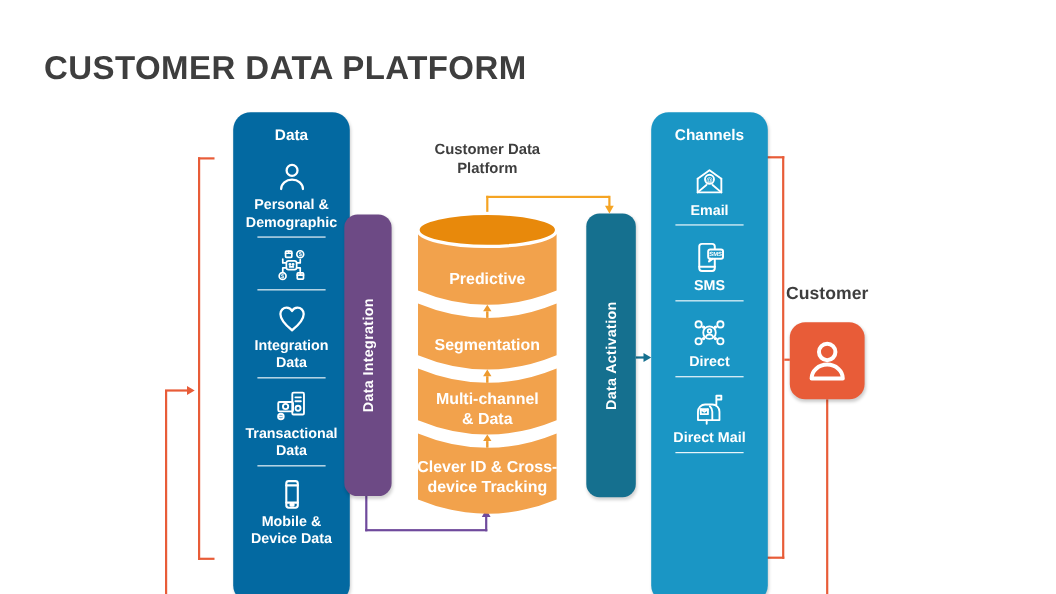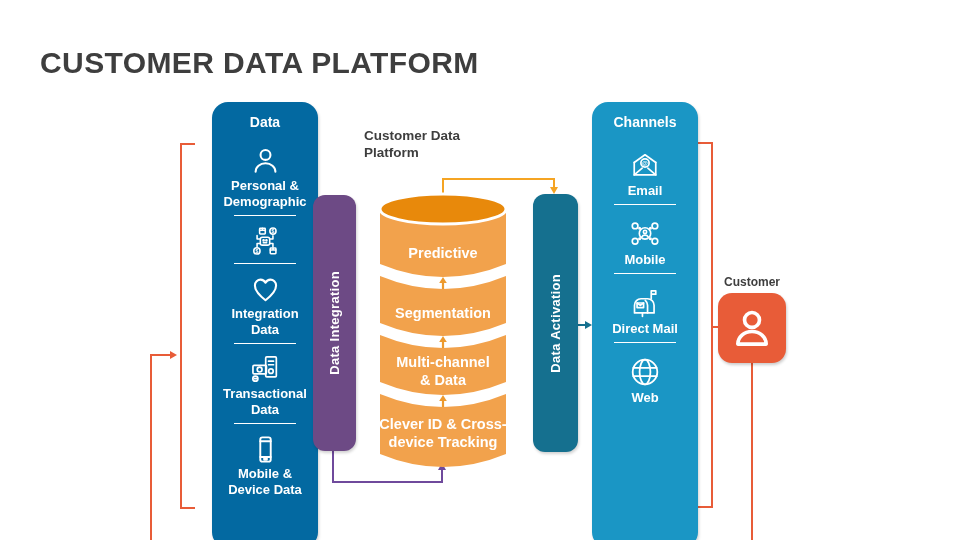--- a/index.html
+++ b/index.html
@@ -23,32 +23,32 @@
 
   
   .vbar{position:absolute;border-radius:12px;display:flex;align-items:center;justify-content:center;
         box-shadow:1px 2px 3px rgba(0,0,0,.18);}
   .vbar span{writing-mode:vertical-rl;transform:rotate(180deg);color:#fff;font-weight:700;
              font-size:13px;letter-spacing:.3px;}
   #integration{left:313px;top:163px;width:43px;height:256px;background:#6D4A85;}
   #activation{left:533px;top:162px;width:45px;height:258px;background:#15708F;}
 
   
-  .cdp-title{position:absolute;left:364px;top:95px;width:130px;text-align:left;font-weight:700;
+  .cdp-title{position:absolute;left:378px;top:95px;width:130px;text-align:center;font-weight:700;
              font-size:13.5px;color:#3e3e3e;line-height:17px;}
   #cylinder{position:absolute;left:378px;top:160px;}
   #cylinder .seg{fill:#F2A24C;}
   #cylinder .ct{fill:#fff;font-size:14.5px;font-weight:bold;text-anchor:middle;
                 font-family:"Liberation Sans",sans-serif;}
   svg .t{fill:#fff;stroke:none;font-weight:bold;text-anchor:middle;
          font-family:"Liberation Sans",sans-serif;}
 
   
-  .customer-label{position:absolute;left:712px;top:243px;width:80px;text-align:center;
-                  font-size:12px;font-weight:700;color:#3e3e3e;}
+  .customer-label{position:absolute;left:712px;top:227px;width:80px;text-align:center;
+                  font-size:16px;font-weight:700;color:#3e3e3e;}
   .customer-box{position:absolute;left:718px;top:261px;width:68px;height:70px;background:#E85C38;
                 border-radius:14px;display:flex;align-items:center;justify-content:center;
                 box-shadow:1px 2px 3px rgba(0,0,0,.2);}
 
   
   .line{position:absolute;background:#E85C38;}
   .line.purple{background:#6F4A9C;}
   .line.amber{background:#F5A423;}
   .line.teal{background:#15708F;}
   .ah{position:absolute;width:0;height:0;}
@@ -221,66 +221,69 @@
           <path d="M4.4 19l5.6-4.8M19.6 19 14 14.2"></path>
           <circle cx="12" cy="10.6" r="2.9"></circle>
           <text x="12" y="12" class="t" font-size="4.2">@</text>
         </svg>
       </span>
       <div class="lbl">Email</div>
       <div class="divider"></div>
     </div>
 
 
+    <div class="pitem">
+      <span class="icn">
+        <svg width="36" height="36" viewBox="0 0 24 24" fill="none" stroke="#fff" stroke-width="1.2" stroke-linecap="round" stroke-linejoin="round">
+          <rect x="5.8" y="3.8" width="9.4" height="16.4" rx="1.6"></rect>
+          <path d="M5.8 17.6h9.4"></path>
+          <rect x="11.2" y="7.2" width="9" height="5.6" rx="1.2" fill="#1A96C5"></rect>
+          <text x="15.7" y="11.2" class="t" font-size="3.6">SMS</text>
+          <path d="m12.6 12.8-.9 1.7 2.3-1.7"></path>
+        </svg>
+      </span>
+      <div class="lbl">SMS</div>
+      <div class="divider"></div>
+    </div>
 
     <div class="pitem">
       <span class="icn">
         <svg width="36" height="36" viewBox="0 0 24 24" fill="none" stroke="#fff" stroke-width="1.1" stroke-linecap="round" stroke-linejoin="round">
           <circle cx="12" cy="11.6" r="3.8"></circle>
           <circle cx="12" cy="10.6" r="1.1"></circle>
             <path d="M9.9 13.9a2.3 2 0 0 1 4.2 0"></path>
           <circle cx="5.4" cy="6.6" r="1.9"></circle>
             <circle cx="18.6" cy="6.6" r="1.9"></circle>
           <circle cx="5.4" cy="16.8" r="1.9"></circle>
             <circle cx="18.6" cy="16.8" r="1.9"></circle>
           <circle cx="8.4" cy="8.2" r=".45" fill="#fff"></circle>
             <circle cx="15.6" cy="8.2" r=".45" fill="#fff"></circle>
           <circle cx="8.4" cy="15.2" r=".45" fill="#fff"></circle>
             <circle cx="15.6" cy="15.2" r=".45" fill="#fff"></circle>
         </svg>
       </span>
-      <div class="lbl">Mobile</div>
+      <div class="lbl">Direct</div>
       <div class="divider"></div>
     </div>
 
     <div class="pitem">
       <span class="icn">
         <svg width="34" height="34" viewBox="0 0 24 24" fill="none" stroke="#fff" stroke-width="1.2" stroke-linecap="round" stroke-linejoin="round">
           <path d="M4.6 19v-5.4a4.6 4.6 0 0 1 4.6-4.6h4.6a4.6 4.6 0 0 1 4.6 4.6V19H4.6Z"></path>
           <path d="M13.8 19v-5.4a4.6 4.6 0 0 0-1.6-3.5"></path>
           <path d="M16.4 9V3.4h3.2v2.4h-3.2"></path>
           <path d="M10.2 19v2.4"></path>
           <rect x="6.4" y="12" width="4.6" height="3.2"></rect>
             <path d="m6.4 12 2.3 1.7L11 12"></path>
         </svg>
       </span>
       <div class="lbl">Direct Mail</div>
       <div class="divider"></div>
     </div>
 
-    <div class="pitem">
-      <span class="icn">
-        <svg width="36" height="36" viewBox="0 0 24 24" fill="none" stroke="#fff" stroke-width="1.2" stroke-linecap="round" stroke-linejoin="round">
-          <circle cx="12" cy="12" r="8.2"></circle>
-          <ellipse cx="12" cy="12" rx="3.6" ry="8.2"></ellipse>
-          <path d="M4.2 9.2h15.6M4.2 14.8h15.6"></path>
-        </svg>
-      </span>
-      <div class="lbl">Web</div>
-    </div>
   </div>
 
   <div class="customer-label">Customer</div>
   <div class="customer-box">
     <span class="icn">
       <svg width="46" height="46" viewBox="0 0 24 24" fill="none" stroke="#fff" stroke-width="1.9" stroke-linecap="round" stroke-linejoin="round">
         <circle cx="12" cy="7.8" r="3.9"></circle>
         <path d="M4.6 20.4a7.4 6.6 0 0 1 14.8 0Z"></path>
       </svg>
     </span>

